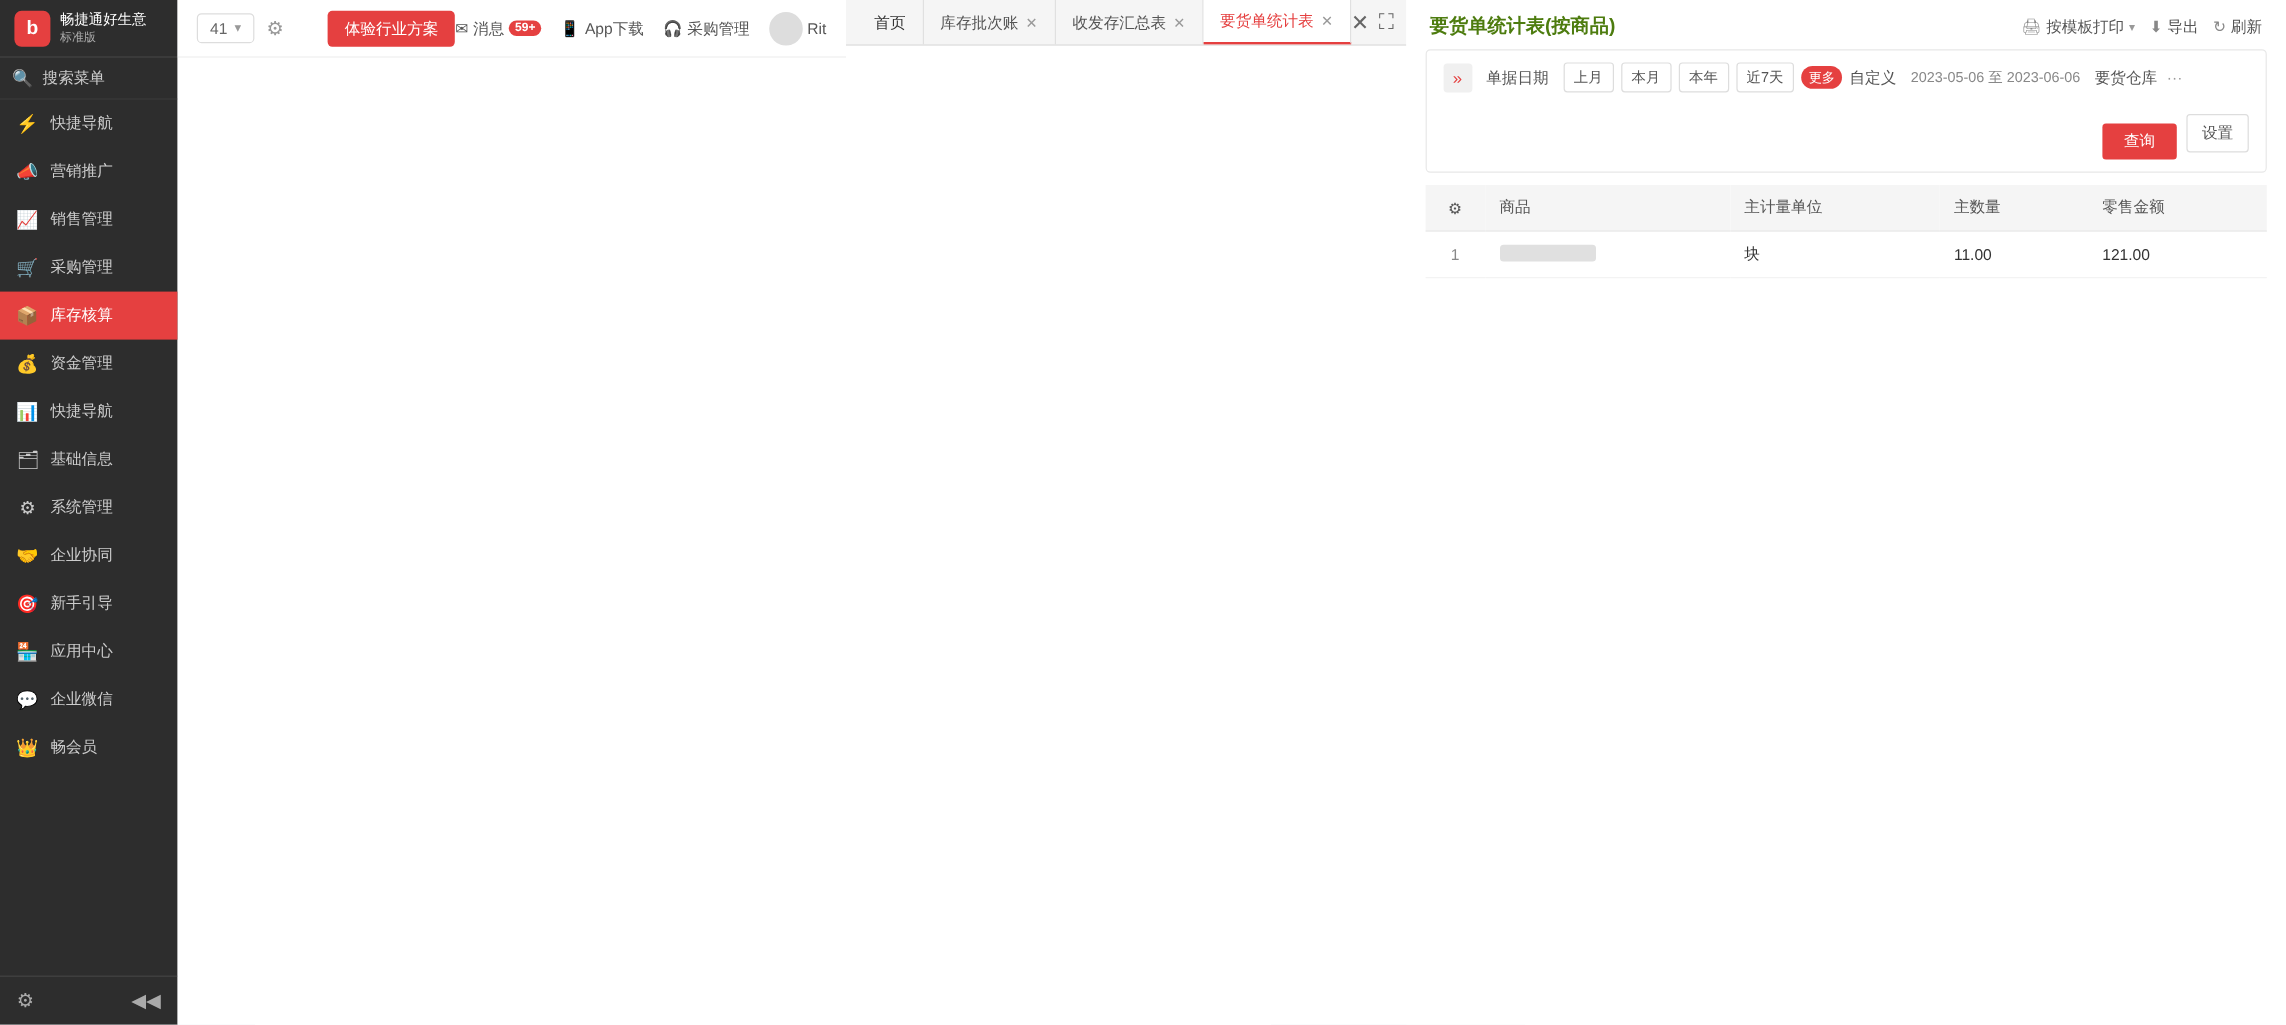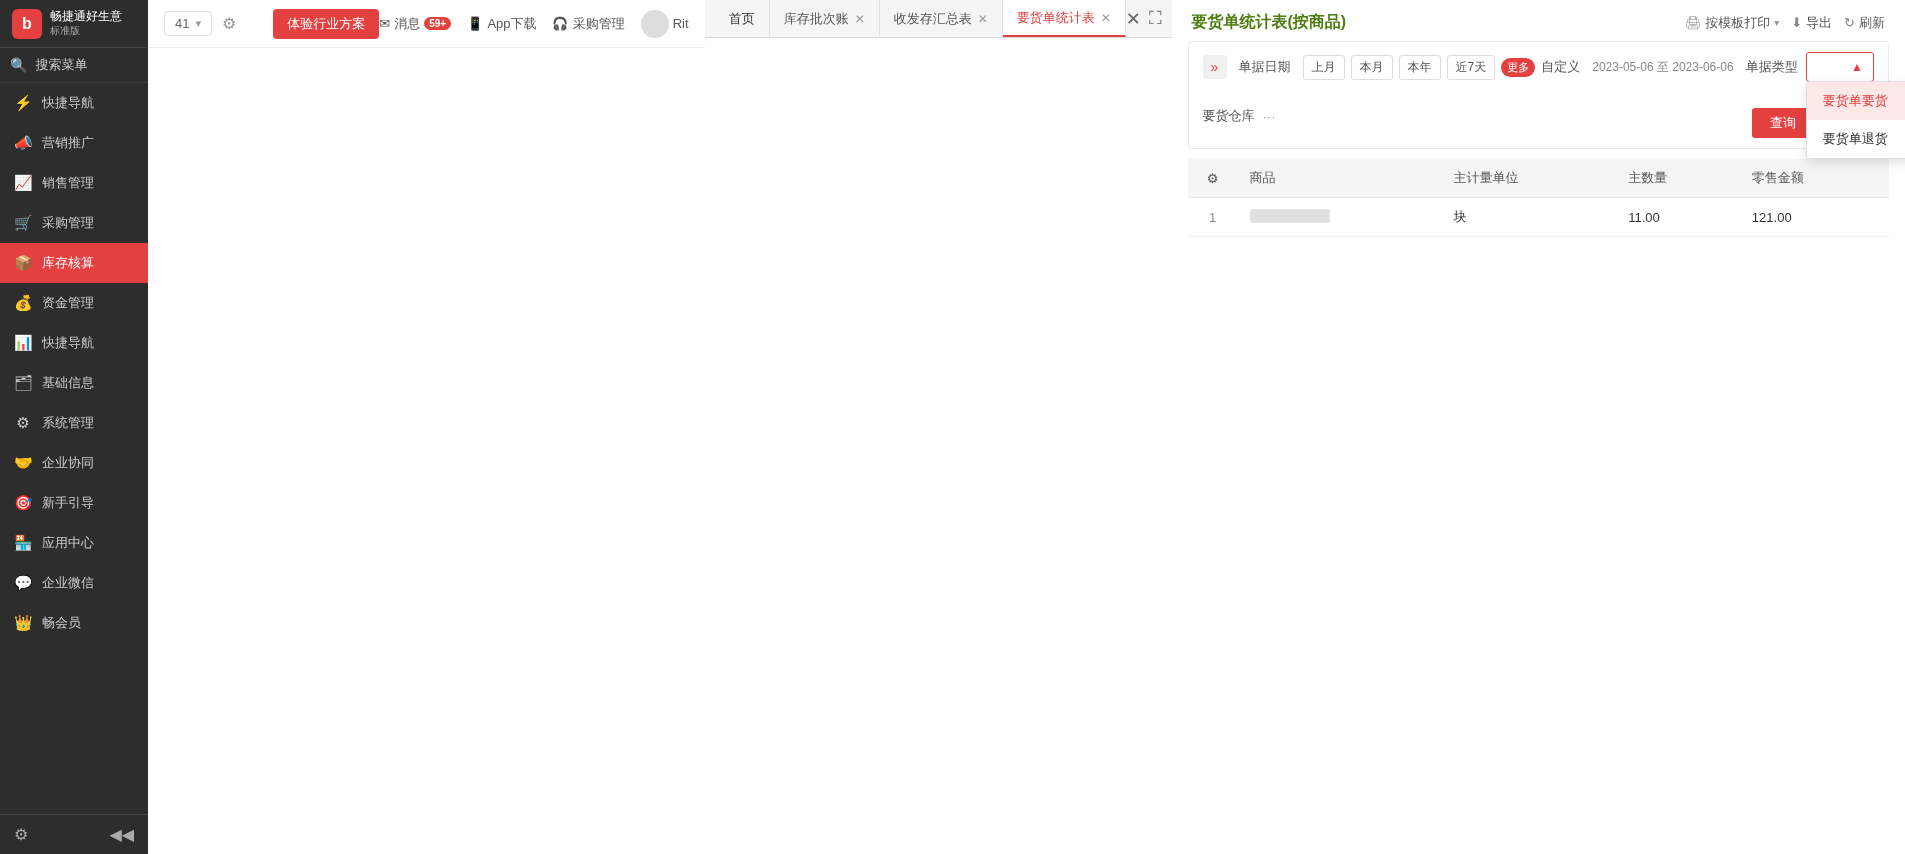--- a/index.html
+++ b/index.html
@@ -567,32 +567,20 @@
         <div class="date-btns">
           <button class="date-btn">上月</button>
           <button class="date-btn">本月</button>
           <button class="date-btn">本年</button>
           <button class="date-btn">近7天</button>
           <span class="date-badge">更多</span>
           <span class="date-custom">自定义</span>
         </div>
         <span class="date-range-text">2023-05-06 至 2023-06-06</span>
 
-        <div class="type-select-wrap">
-          <span class="filter-label">单据类型</span>
-          <div class="type-select-box" style="position:relative;">
-            <span style="color:#999; font-size:12px;"></span>
-            <span class="type-select-arrow">▲</span>
-
-            <div class="dropdown-menu" style="top: 100%; left: -1px; right: -1px; width: auto; min-width: 180px;">
-              <div class="dropdown-item selected">要货单要货</div>
-              <div class="dropdown-item">要货单退货</div>
-            </div>
-          </div>
-        </div>
 
         <div class="warehouse-wrap">
           <span class="filter-label">要货仓库</span>
           <span class="warehouse-dots">···</span>
         </div>
 
         <div class="filter-right">
           <button class="query-btn">查询</button>
           <button class="settings-btn">设置</button>
         </div>

